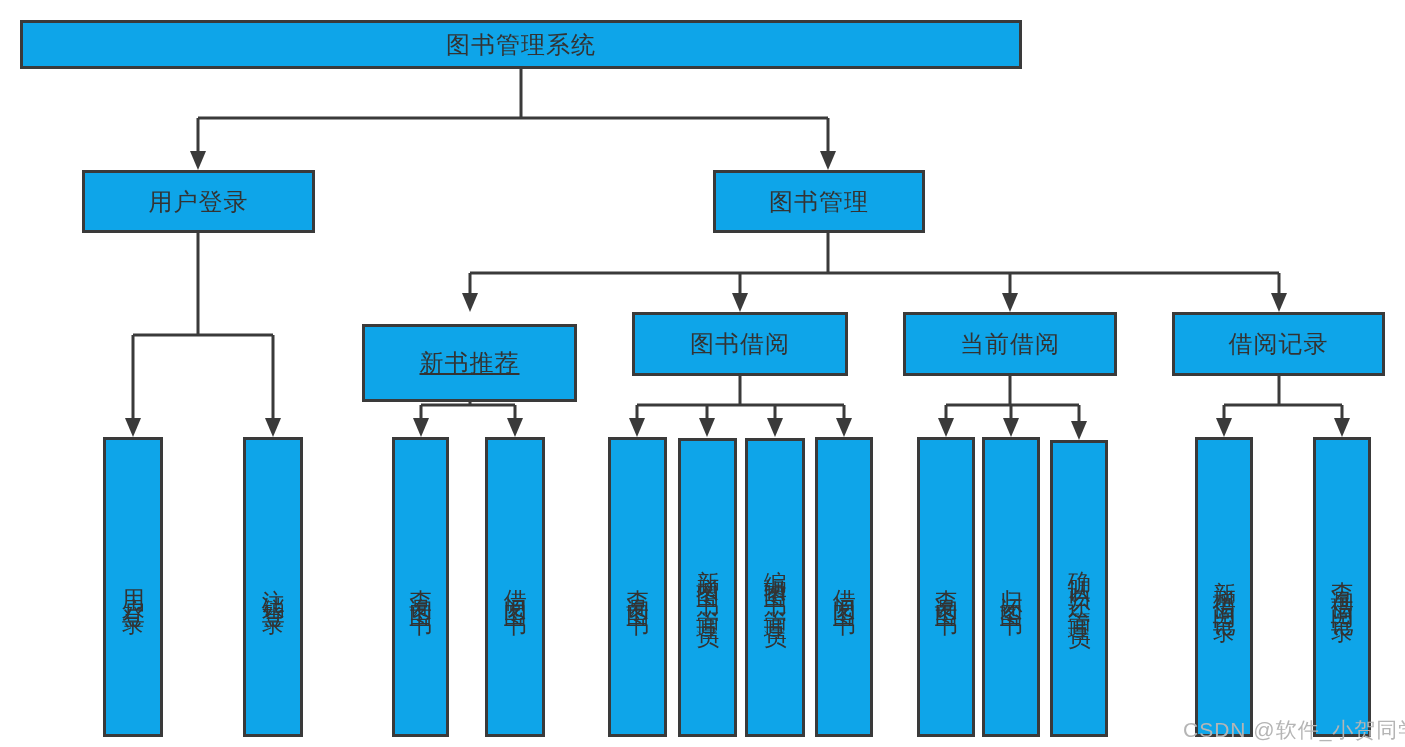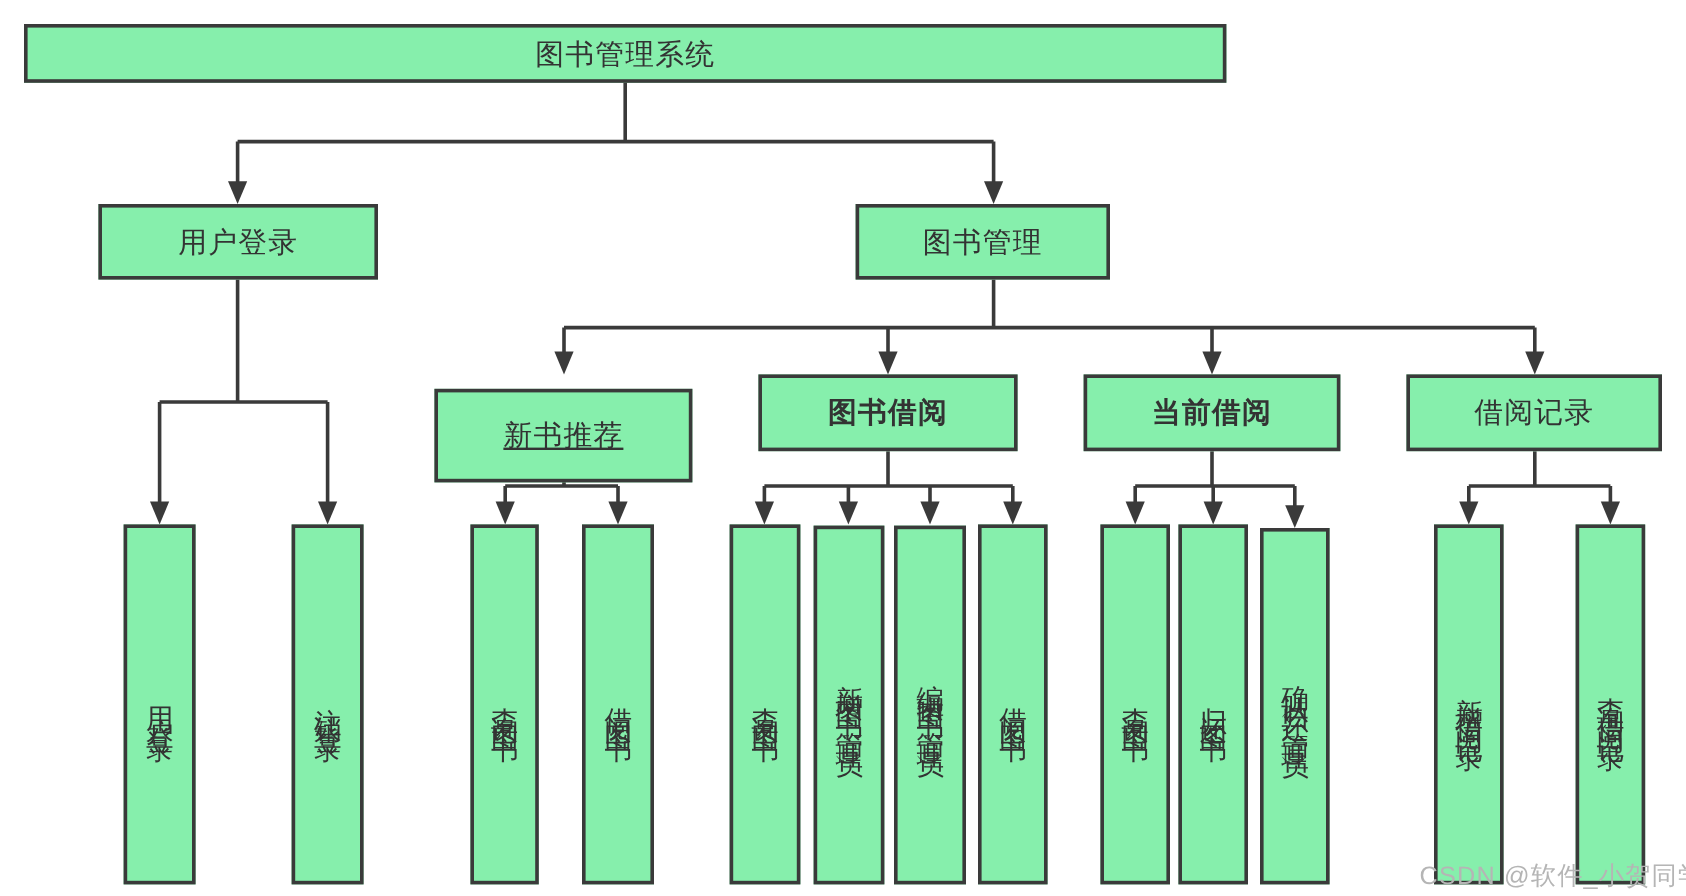--- a/index.html
+++ b/index.html
@@ -8,21 +8,21 @@
     width:1405px;height:747px;
     background:#ffffff;
     font-family:"Liberation Sans","DejaVu Sans",sans-serif;
     overflow:hidden;
   }
   .connectors{position:absolute;left:0;top:0;z-index:1;}
   .connectors path{fill:none;stroke:#3a3a3a;stroke-width:3;}
   .connectors polygon{fill:#3a3a3a;stroke:none;}
   .node{
     position:absolute;box-sizing:border-box;z-index:2;
-    border:3px solid #3a3a3a;background:#86efac;
+    border:3px solid #3a3a3a;background:#0ea5e9;
     display:flex;align-items:center;justify-content:center;
     color:#333333;
   }
   .node-h{font-size:24px;letter-spacing:1px;white-space:nowrap;}
   .node-v{
     writing-mode:vertical-rl;
     text-orientation:mixed;
     font-size:23px;
     letter-spacing:8px;
     line-height:1.1;
@@ -75,22 +75,22 @@
     <polygon points="1216,418 1232,418 1224,437"></polygon>
     <polygon points="1334,418 1350,418 1342,437"></polygon>
   </svg>
 
   <div class="node node-h" style="left:20px;top:20px;width:1002px;height:49px;">图书管理系统</div>
 
   <div class="node node-h" style="left:82px;top:170px;width:233px;height:63px;">用户登录</div>
   <div class="node node-h" style="left:713px;top:170px;width:212px;height:63px;">图书管理</div>
 
   <div class="node node-h" style="left:362px;top:324px;width:215px;height:78px;text-decoration:underline;">新书推荐</div>
-  <div class="node node-h" style="left:632px;top:312px;width:216px;height:64px;font-weight:bold;">图书借阅</div>
-  <div class="node node-h" style="left:903px;top:312px;width:214px;height:64px;font-weight:bold;">当前借阅</div>
+  <div class="node node-h" style="left:632px;top:312px;width:216px;height:64px;">图书借阅</div>
+  <div class="node node-h" style="left:903px;top:312px;width:214px;height:64px;">当前借阅</div>
   <div class="node node-h" style="left:1172px;top:312px;width:213px;height:64px;">借阅记录</div>
 
   <div class="node node-v" style="left:103px;top:437px;width:60px;height:300px;">用户登录</div>
   <div class="node node-v" style="left:243px;top:437px;width:60px;height:300px;">注销登录</div>
 
   <div class="node node-v" style="left:392px;top:437px;width:57px;height:300px;">查询图书</div>
   <div class="node node-v" style="left:485px;top:437px;width:60px;height:300px;">借阅图书</div>
 
   <div class="node node-v" style="left:608px;top:437px;width:59px;height:300px;">查询图书</div>
   <div class="node node-v" style="left:678px;top:438px;width:59px;height:299px;">新增图书（管理员）</div>

